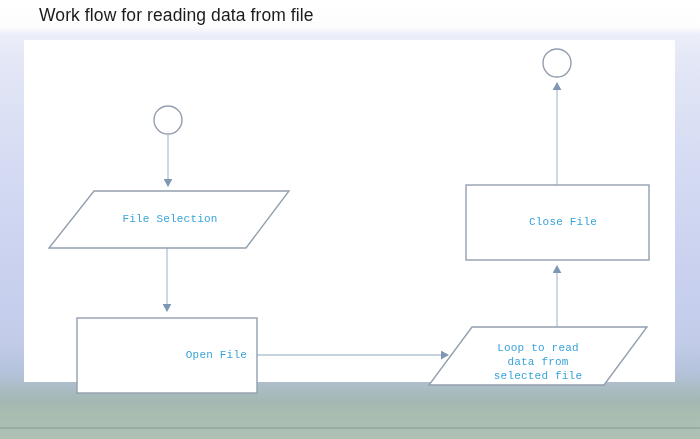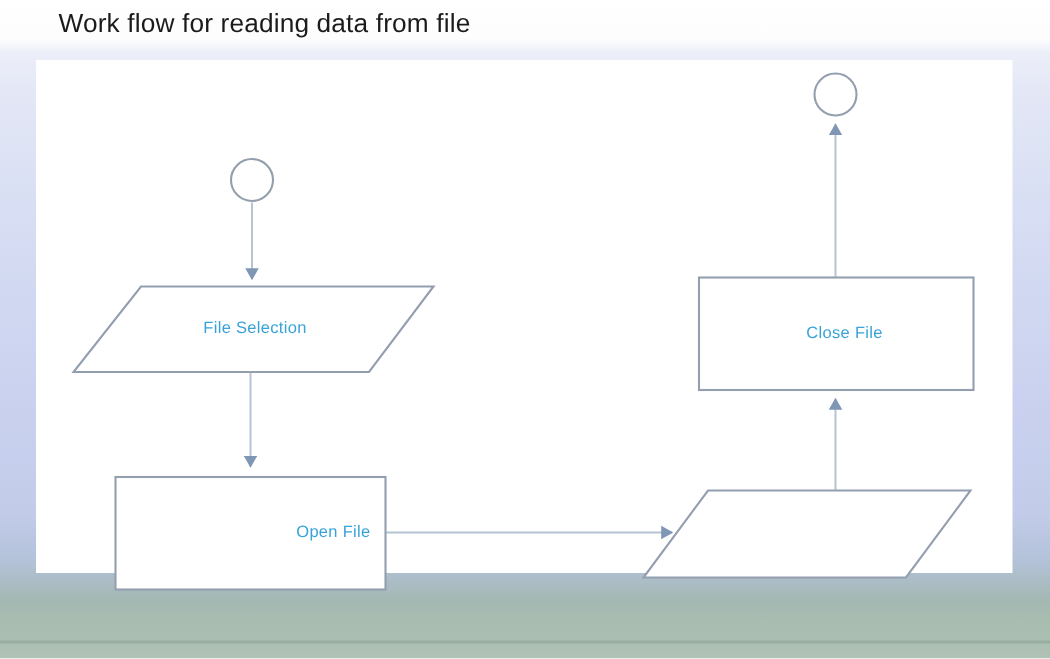--- a/index.html
+++ b/index.html
@@ -37,20 +37,21 @@
     color: #1b1b1b;
     letter-spacing: 0.1px;
     margin-left: 14px;
   }
 
   .canvas {
     position: absolute;
     left: 24px; top: 40px;
     width: 651px; height: 342px;
     background: #ffffff;
+    font-family: Liberation Mono, monospace;
   }
 
   .diagram-svg { position: absolute; left: 0; top: 0; }
 
   .node-label {
     position: absolute;
     color: #38a3d8;
     font-size: 11px;
     line-height: 14px;
     text-align: center;
@@ -100,17 +101,18 @@
 
       <polygon points="448,287 623,287 580,345 405,345" fill="#ffffff" stroke="#939fae" stroke-width="1.4"></polygon>
 
       <rect x="442" y="145" width="183" height="75" fill="#ffffff" stroke="#939fae" stroke-width="1.4"></rect>
 
       <circle cx="533" cy="23" r="14" fill="#ffffff" stroke="#939fae" stroke-width="1.4"></circle>
     </svg>
 
     <div class="node-label label-file-selection">File Selection</div>
     <div class="node-label label-open-file">Open File</div>
+    <div class="node-label label-loop-read">Loop to read data from selected file</div>
     <div class="node-label label-close-file">Close File</div>
   </div>
 
   <div class="bottom-shade-line"></div>
 </div>
 
 </body></html>

